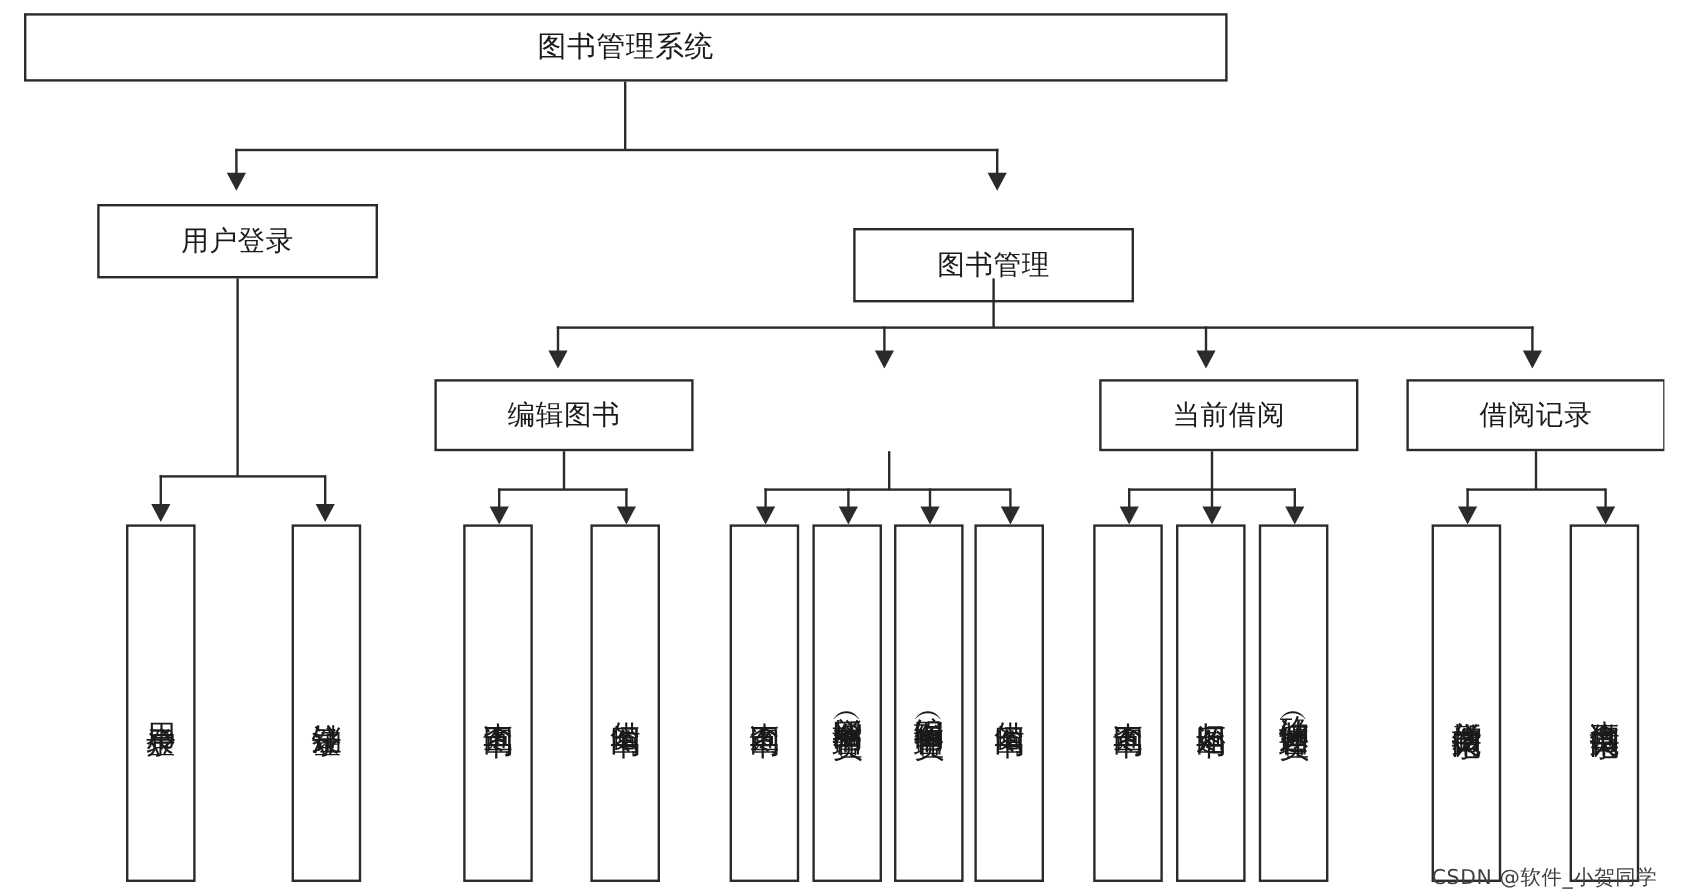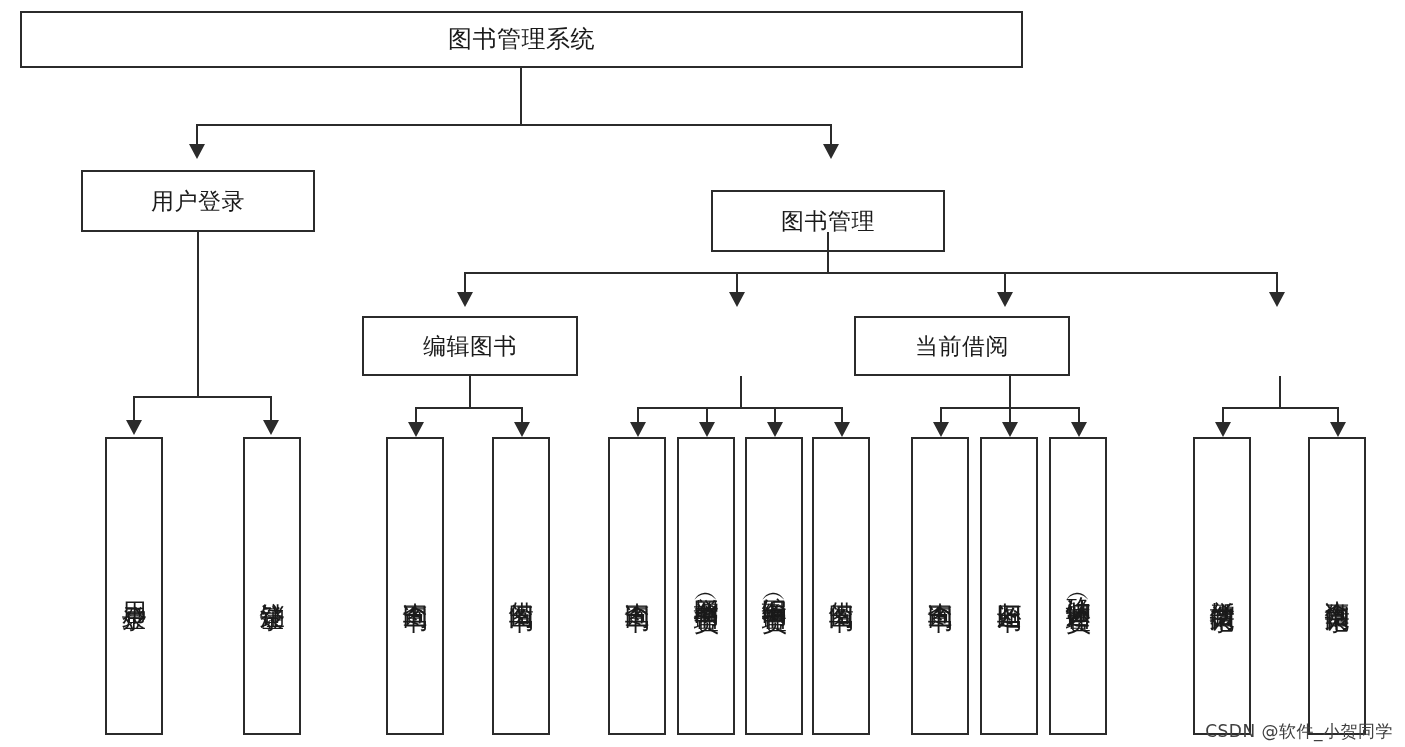--- a/index.html
+++ b/index.html
@@ -6,21 +6,20 @@
   body{
     font-family:"DejaVu Sans","Liberation Sans",sans-serif;
     color:#000000;
   }
   #canvas{
     position:relative;
     width:1387px;
     height:747px;
     background:#ffffff;
     overflow:hidden;
-    padding-left:12px;
   }
   
   .node{
     position:absolute;
     box-sizing:border-box;
     background:#ffffff;
     border:2px solid #2b2b2b;
     display:flex;
     align-items:center;
     justify-content:center;
@@ -114,22 +113,25 @@
   <div class="ln v" style="left:736px;top:272px;width:2px;height:22px;"></div>
   <div class="arrow" style="left:729px;top:292px;"></div>
   <div class="ln v" style="left:1004px;top:272px;width:2px;height:22px;"></div>
   <div class="arrow" style="left:997px;top:292px;"></div>
   <div class="ln v" style="left:1276px;top:272px;width:2px;height:22px;"></div>
   <div class="arrow" style="left:1269px;top:292px;"></div>
 
   <div class="node h-node" style="left:362px;top:316px;width:216px;height:60px;">
     <span class="lbl">编辑图书</span>
   </div>
-  <div class="node h-node" style="left:854px;top:316px;width:216px;height:60px;">
+  <div class="node h-node" style="left:916px;top:316px;width:216px;height:60px;">
     <span class="lbl">当前借阅</span>
+  </div>
+  <div class="node h-node" style="left:1172px;top:316px;width:216px;height:60px;">
+    <span class="lbl">借阅记录</span>
   </div>
 
   <div class="ln v" style="left:469px;top:376px;width:2px;height:32px;"></div>
   <div class="ln h" style="left:415px;top:407px;width:108px;height:2px;"></div>
   <div class="ln v" style="left:415px;top:407px;width:2px;height:18px;"></div>
   <div class="arrow" style="left:408px;top:422px;"></div>
   <div class="ln v" style="left:521px;top:407px;width:2px;height:18px;"></div>
   <div class="arrow" style="left:514px;top:422px;"></div>
 
   <div class="ln v" style="left:740px;top:376px;width:2px;height:32px;"></div>

